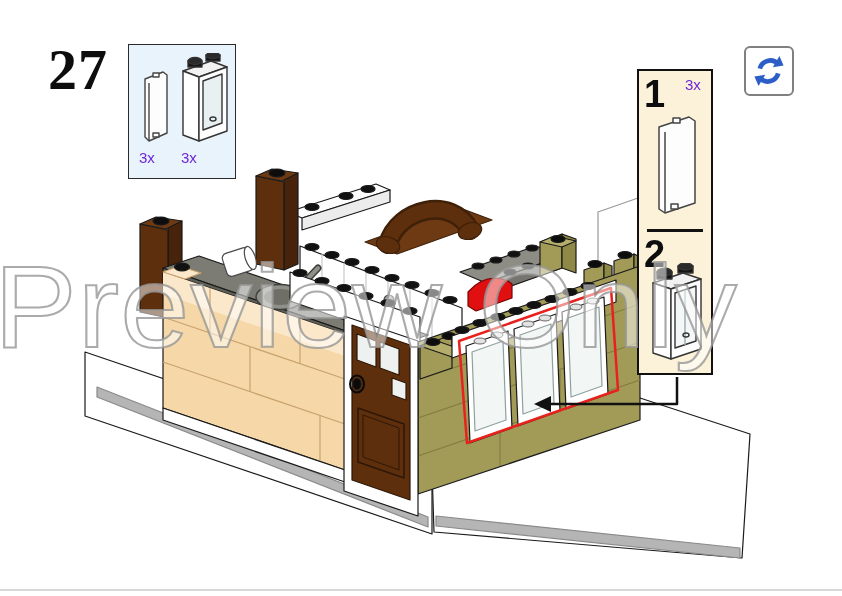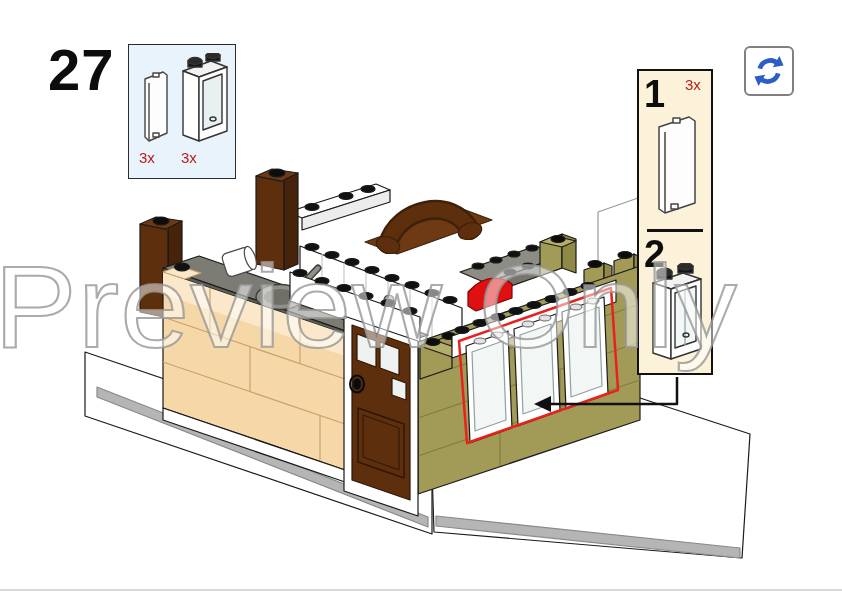--- a/index.html
+++ b/index.html
@@ -1,25 +1,25 @@
 <!DOCTYPE html>
 <html><head>
 <meta charset="utf-8">
 <style>
   html,body{margin:0;padding:0;background:#fff;}
   #page{position:relative;width:842px;height:596px;background:#ffffff;overflow:hidden;
         font-family:"Liberation Sans", sans-serif;}
   .abs{position:absolute;}
   
   #step-number{left:48px;top:36px;font-size:58px;font-weight:800;color:#0d0d0d;
-               letter-spacing:1px;z-index:6;}
+               letter-spacing:1px;z-index:6;font-family:Liberation Serif, serif;}
   
   #parts-box{left:128px;top:44px;width:106px;height:133px;background:#e9f3fb;
              border:1.6px solid #2a2a2a;z-index:5;}
-  .qty-label{font-size:15px;color:#b91c1c;}
+  .qty-label{font-size:15px;color:#6d28d9;}
   #parts-qty-1{left:10px;top:104px;}
   #parts-qty-2{left:52px;top:104px;}
   
   #sub-box{left:637px;top:69px;width:72px;height:302px;background:#fbf2d9;
            border:2.5px solid #111;z-index:5;}
   .sub-step-number{font-size:38px;font-weight:800;color:#0d0d0d;line-height:1;}
   #sub-step-1{left:5px;top:4px;}
   #sub-step-2{left:5px;top:164px;}
   #sub-qty{left:46px;top:5px;}
   #sub-divider{left:8px;top:158px;width:56px;height:3px;background:#111;}

